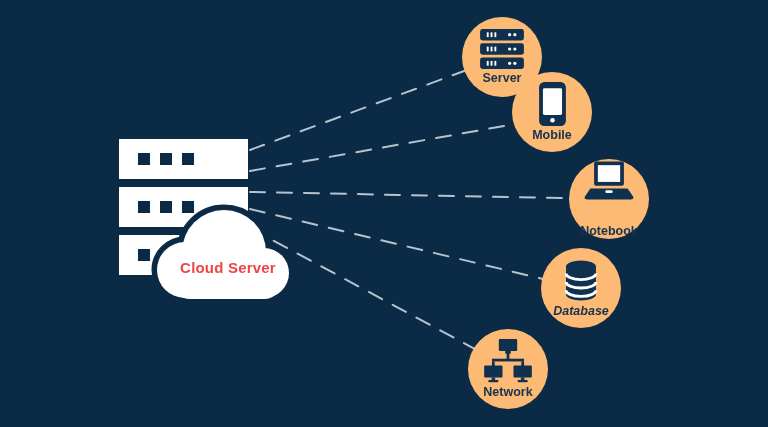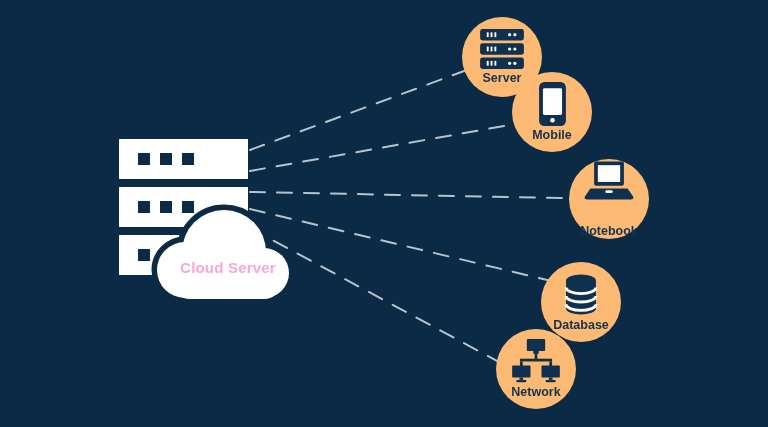--- a/index.html
+++ b/index.html
@@ -15,36 +15,36 @@
   .rack-bar{
     position:absolute;left:0;width:129px;height:40px;background:#ffffff;
     display:flex;align-items:center;gap:10px;padding-left:19px;box-sizing:border-box;
   }
   .rack-bar.b1{top:0;}
   .rack-bar.b2{top:48px;}
   .rack-bar.b3{top:96px;}
   .rack-dot{width:12px;height:12px;background:#0b2a45;flex:0 0 auto;}
   .hub-label{
     position:absolute;left:163px;top:259px;width:130px;z-index:4;
-    text-align:center;font-size:15px;font-weight:700;color:#f9a8d4;letter-spacing:.2px;
+    text-align:center;font-size:15px;font-weight:700;color:#ef4444;letter-spacing:.2px;
   }
   
   .node{
     position:absolute;width:80px;height:80px;border-radius:50%;background:#fdba74;z-index:5;
     display:flex;flex-direction:column;align-items:center;justify-content:center;gap:3px;
   }
   .node svg{display:block;flex:0 0 auto;}
   .node-label{
     font-size:12.5px;font-weight:700;color:#16334f;white-space:nowrap;line-height:1;
   }
   .node-server  {left:462px;top:17px;}
   .node-mobile  {left:512px;top:72px;}
   .node-notebook{left:569px;top:159px;gap:24px;}
-  .node-database{left:541px;top:262px;}
-  .node-network {left:496px;top:329px;}
+  .node-database{left:541px;top:248px;font-style:italic;}
+  .node-network {left:468px;top:329px;}
   .ink{fill:#10304f;}
   .paper{fill:#ffffff;}
 </style>
 </head>
 <body>
 
 <div class="stage">
 
   <svg class="lines" width="768" height="427" viewBox="0 0 768 427">
     <g stroke="#c6d0d8" stroke-width="2" stroke-dasharray="15 12" stroke-linecap="round" opacity="0.92">

